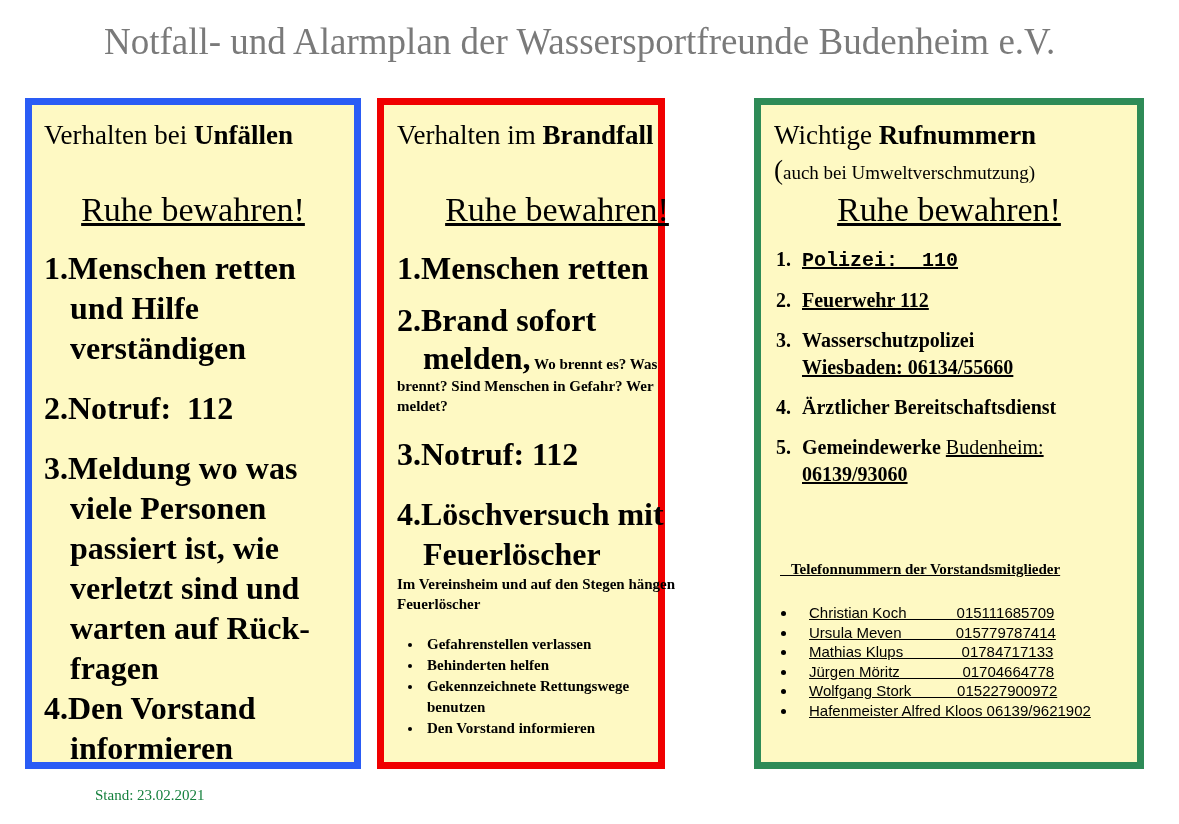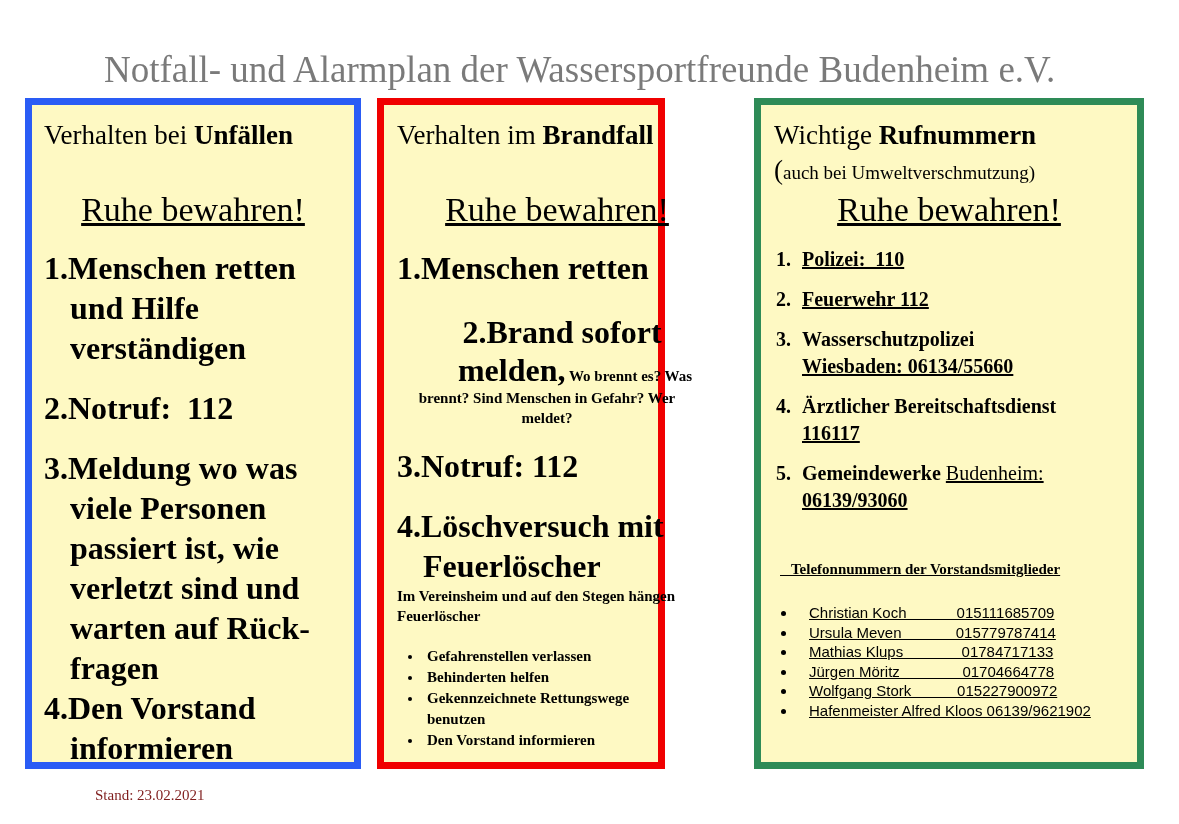--- a/index.html
+++ b/index.html
@@ -1,37 +1,37 @@
 <!DOCTYPE html>
 <html><head>
 <meta charset="utf-8">
 <style>
   html, body { margin: 0; padding: 0; background: #ffffff; }
   body { width: 1179px; height: 824px; position: relative; overflow: hidden; font-family: "Liberation Serif", "DejaVu Serif", serif; color: #000; }
-  .title { position: absolute; left: 104px; top: 48px; font-size: 37px; color: #7a7a7a; white-space: nowrap; letter-spacing: 0px; }
+  .title { position: absolute; left: 104px; top: 20px; font-size: 37px; color: #7a7a7a; white-space: nowrap; letter-spacing: 0px; }
   .panel { position: absolute; top: 98px; box-sizing: border-box; border-style: solid; border-width: 7px; background: #fef9c3; }
   .p1 { left: 25px; width: 336px; height: 671px; border-color: #2a5cf5; }
   .p2 { left: 377px; width: 288px; height: 671px; border-color: #f00000; }
   .p3 { left: 754px; width: 390px; height: 671px; border-color: #2e8b57; }
   .hd { font-size: 27px; line-height: 32px; white-space: nowrap; }
   .hd b { font-weight: bold; }
   .calm { font-size: 34px; text-decoration: underline; text-align: center; white-space: nowrap; }
   .big { font-size: 32px; font-weight: bold; line-height: 40px; }
   .indent { padding-left: 26px; }
   .small { font-size: 15px; font-weight: bold; line-height: 20px; }
   ul.bul { margin: 0; padding-left: 26px; font-size: 15px; font-weight: bold; line-height: 21px; }
   ul.bul li { padding-left: 4px; }
   ol.nums { margin: 0; padding-left: 35px; font-size: 20px; font-weight: bold; line-height: 27px; }
   ol.nums li { padding-left: 6px; margin-bottom: 13px; }
   .u { text-decoration: underline; }
   .plain { font-weight: normal; }
   .sub { font-size: 15px; font-weight: bold; text-decoration: underline; white-space: pre; }
   ul.phones { margin: 4px; padding-left: 32px; font-family: "Liberation Sans", "DejaVu Sans", sans-serif; font-size: 15px; line-height: 19.5px; }
   ul.phones li { padding-left: 12px; white-space: pre; text-decoration: underline; }
-  .stand { position: absolute; left: 95px; top: 787px; font-size: 15px; color: #7f1d1d; }
+  .stand { position: absolute; left: 95px; top: 787px; font-size: 15px; color: #15803d; }
 </style>
 </head>
 <body>
 
 <div class="title">Notfall- und Alarmplan der Wassersportfreunde Budenheim e.V.</div>
 
 <div class="panel p1">
   <div style="position:absolute; left:12px; top:14px;" class="hd">
     <span>Verhalten bei </span><b>Unfällen</b>
   </div>
@@ -60,21 +60,21 @@
   </div>
 </div>
 
 <div class="panel p2">
   <div style="position:absolute; left:13px; top:14px;" class="hd">
     <span>Verhalten im </span><b>Brandfall</b>
   </div>
   <div style="position:absolute; left:0; width:346px; top:86px;" class="calm">Ruhe bewahren!</div>
   <div style="position:absolute; left:13px; top:143px; width:330px;" class="big">
     <div>1.Menschen retten</div>
-    <div style="margin-top:24px;text-align:center;">
+    <div style="margin-top:12px;">
       <div>2.Brand sofort</div>
       <div class="indent" style="line-height:36px;"><span>melden,</span><span class="small"> Wo brennt es? Was</span></div>
       <div class="small" style="width:300px;">brennt? Sind Menschen in Gefahr? Wer meldet?</div>
     </div>
     <div style="margin-top:18px;">3.Notruf: 112</div>
     <div style="margin-top:20px;">
       <div>4.Löschversuch mit</div>
       <div class="indent">Feuerlöscher</div>
     </div>
     <div class="small" style="width:290px;">Im Vereinsheim und auf den Stegen hängen Feuerlöscher</div>
@@ -89,29 +89,28 @@
 
 <div class="panel p3">
   <div style="position:absolute; left:13px; top:14px;" class="hd">
     <span>Wichtige </span><b>Rufnummern</b>
   </div>
   <div style="position:absolute; left:13px; top:50px; white-space:nowrap;">
     <span style="font-size:27px;">(</span><span style="font-size:19px;">auch bei Umweltverschmutzung)</span>
   </div>
   <div style="position:absolute; left:0; width:376px; top:86px;" class="calm">Ruhe bewahren!</div>
   <ol class="nums" style="position:absolute; left:0; top:141px; width:355px;">
-    <li><span class="u" style="white-space:pre;">Polizei:  110</span></li>
+    <li><span class="u" style="white-space:pre;font-family:Liberation Mono, monospace;">Polizei:  110</span></li>
     <li><span class="u">Feuerwehr 112</span></li>
     <li>
       <div>Wasserschutzpolizei</div>
       <div class="u">Wiesbaden: 06134/55660</div>
     </li>
     <li>
       <div style="white-space:nowrap;">Ärztlicher Bereitschaftsdienst</div>
-      <div class="u">116117</div>
     </li>
     <li>
       <div style="white-space:nowrap;"><span style="white-space:pre;">Gemeindewerke </span><span class="u plain">Budenheim:</span></div>
       <div class="u">06139/93060</div>
     </li>
   </ol>
   <div class="sub" style="position:absolute; left:19px; top:456px;">   Telefonnummern der Vorstandsmitglieder</div>
   <ul class="phones" style="position:absolute; left:0; top:494px;">
     <li>Christian Koch            015111685709</li>
     <li>Ursula Meven             015779787414</li>

